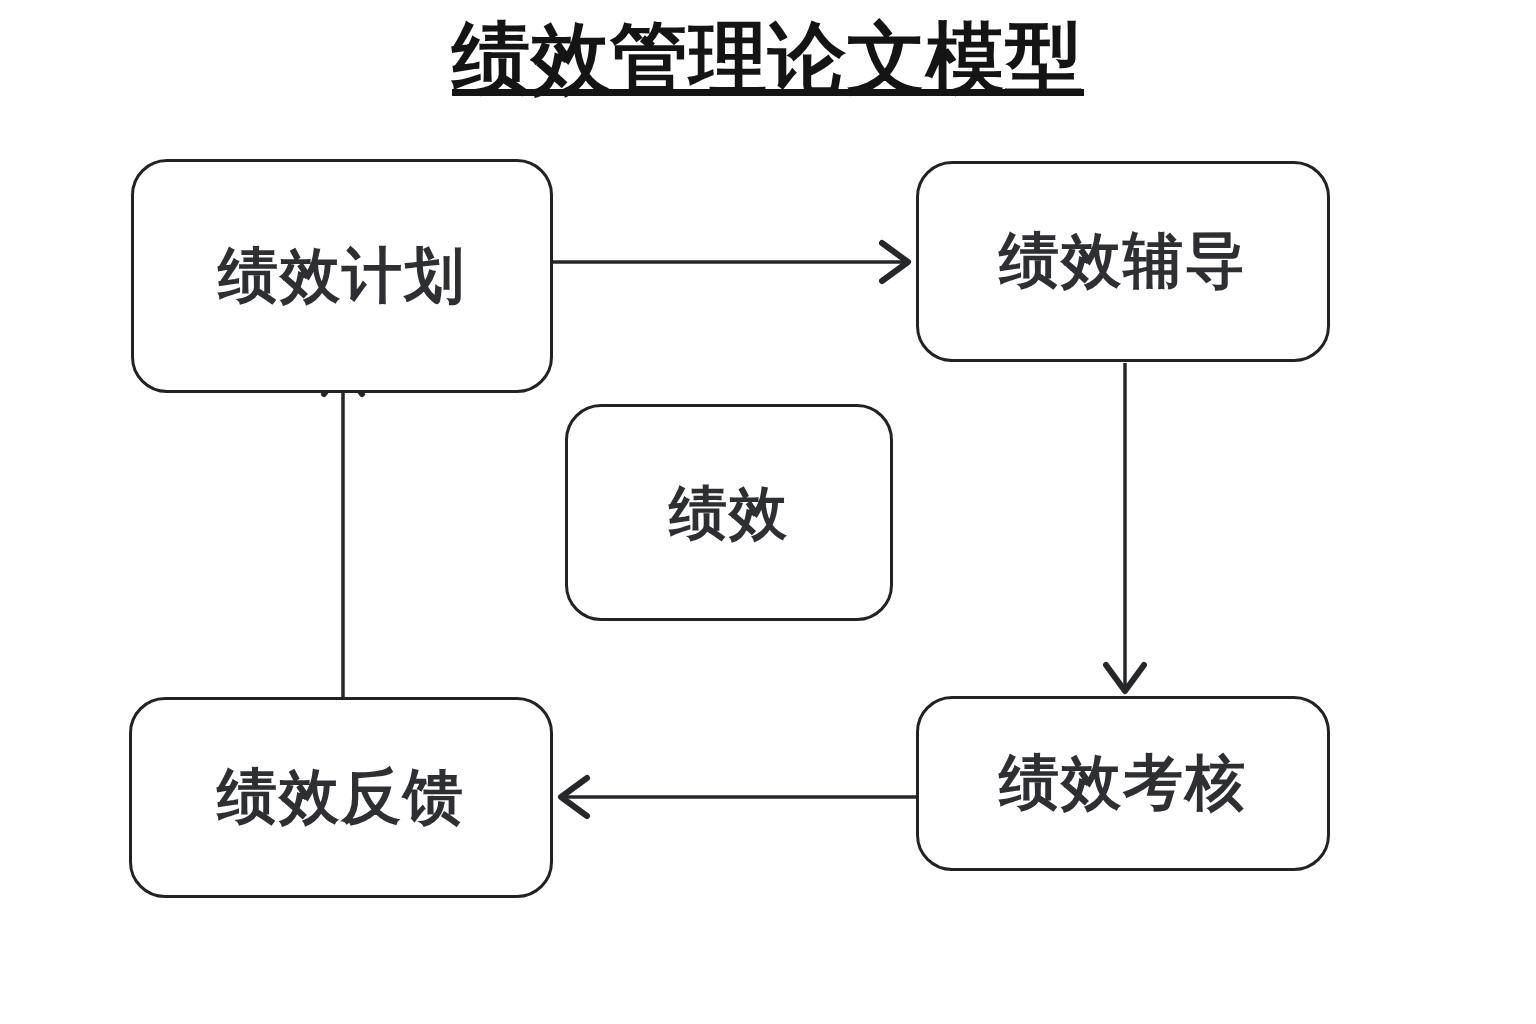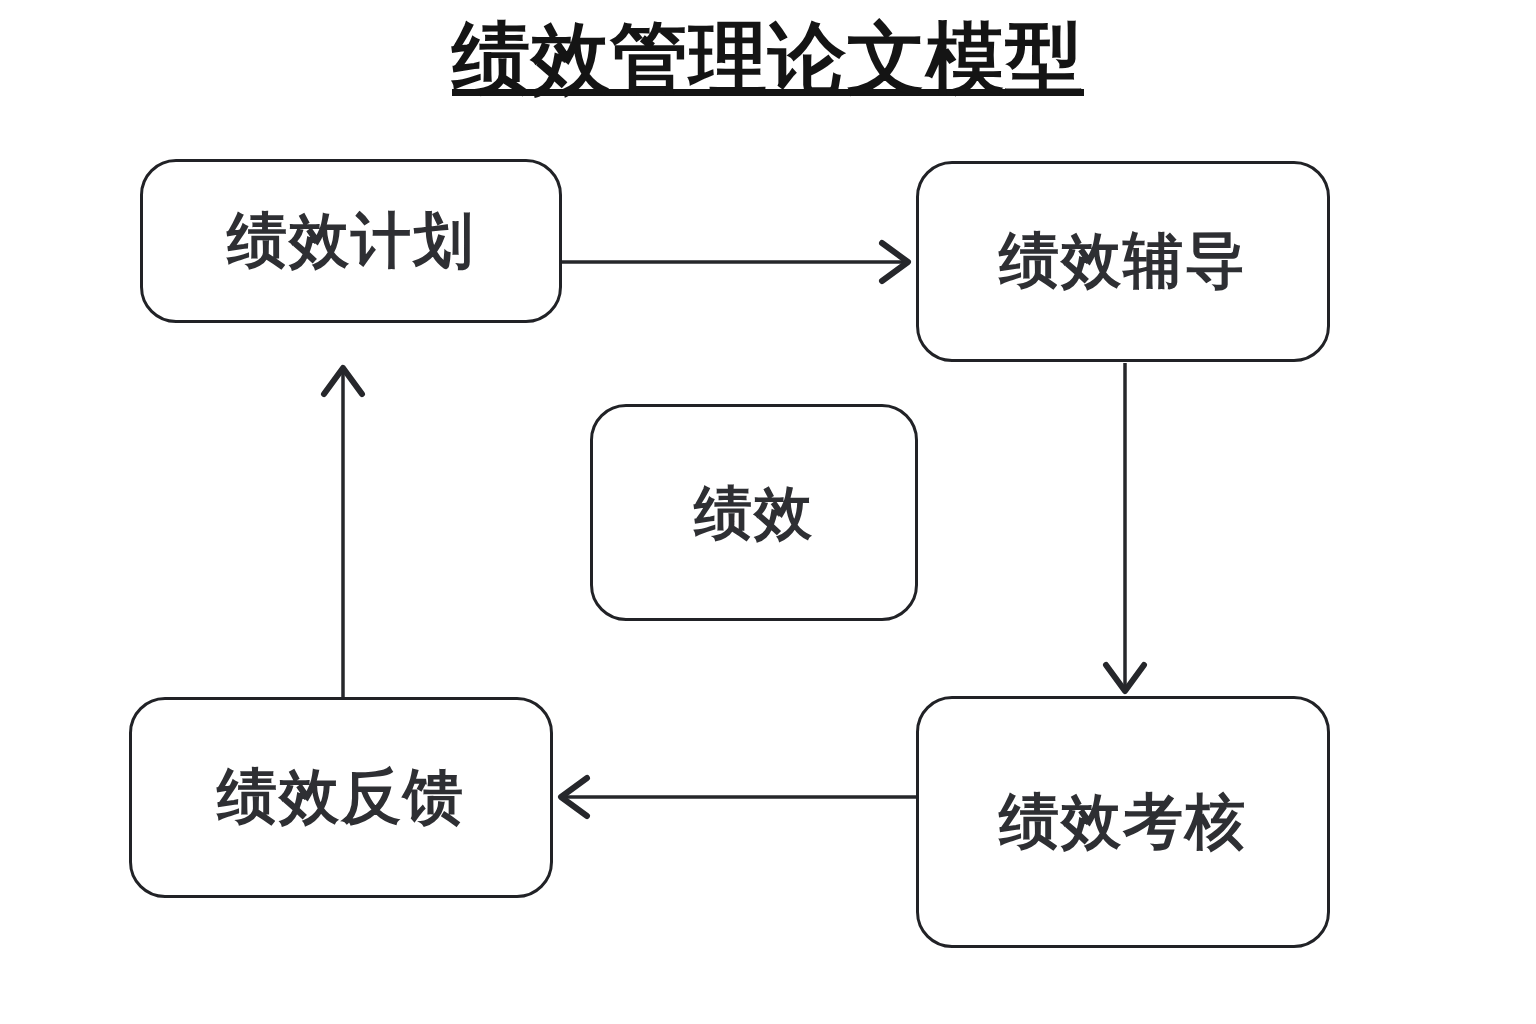--- a/index.html
+++ b/index.html
@@ -38,26 +38,26 @@
     display: flex;
     align-items: center;
     justify-content: center;
     text-align: center;
     color: #2e2f33;
     font-size: 60px;
     font-weight: 600;
     letter-spacing: 2px;
     white-space: nowrap;
   }
-  .node-plan     { left: 140px; top: 159px; width: 422px; height: 164px; }
+  .node-plan     { left: 131px; top: 159px; width: 422px; height: 234px; }
   .node-coach    { left: 916px; top: 161px; width: 414px; height: 201px; }
   .node-improve  { left: 565px; top: 404px; width: 328px; height: 217px;
-                   font-size: 58px; line-height: 1.3; margin-left: 25px; }
+                   font-size: 58px; line-height: 1.3; }
   .node-feedback { left: 129px; top: 697px; width: 424px; height: 201px; text-align: right; }
-  .node-assess   { left: 916px; top: 696px; width: 414px; height: 252px; }
+  .node-assess   { left: 916px; top: 696px; width: 414px; height: 175px; }
   .node-improve .two-line { display: block; }
   .arrow-layer {
     position: absolute;
     left: 0; top: 0;
     width: 1536px;
     height: 1024px;
     pointer-events: none;
   }
   .arrow-line {
     stroke: #26272b;

